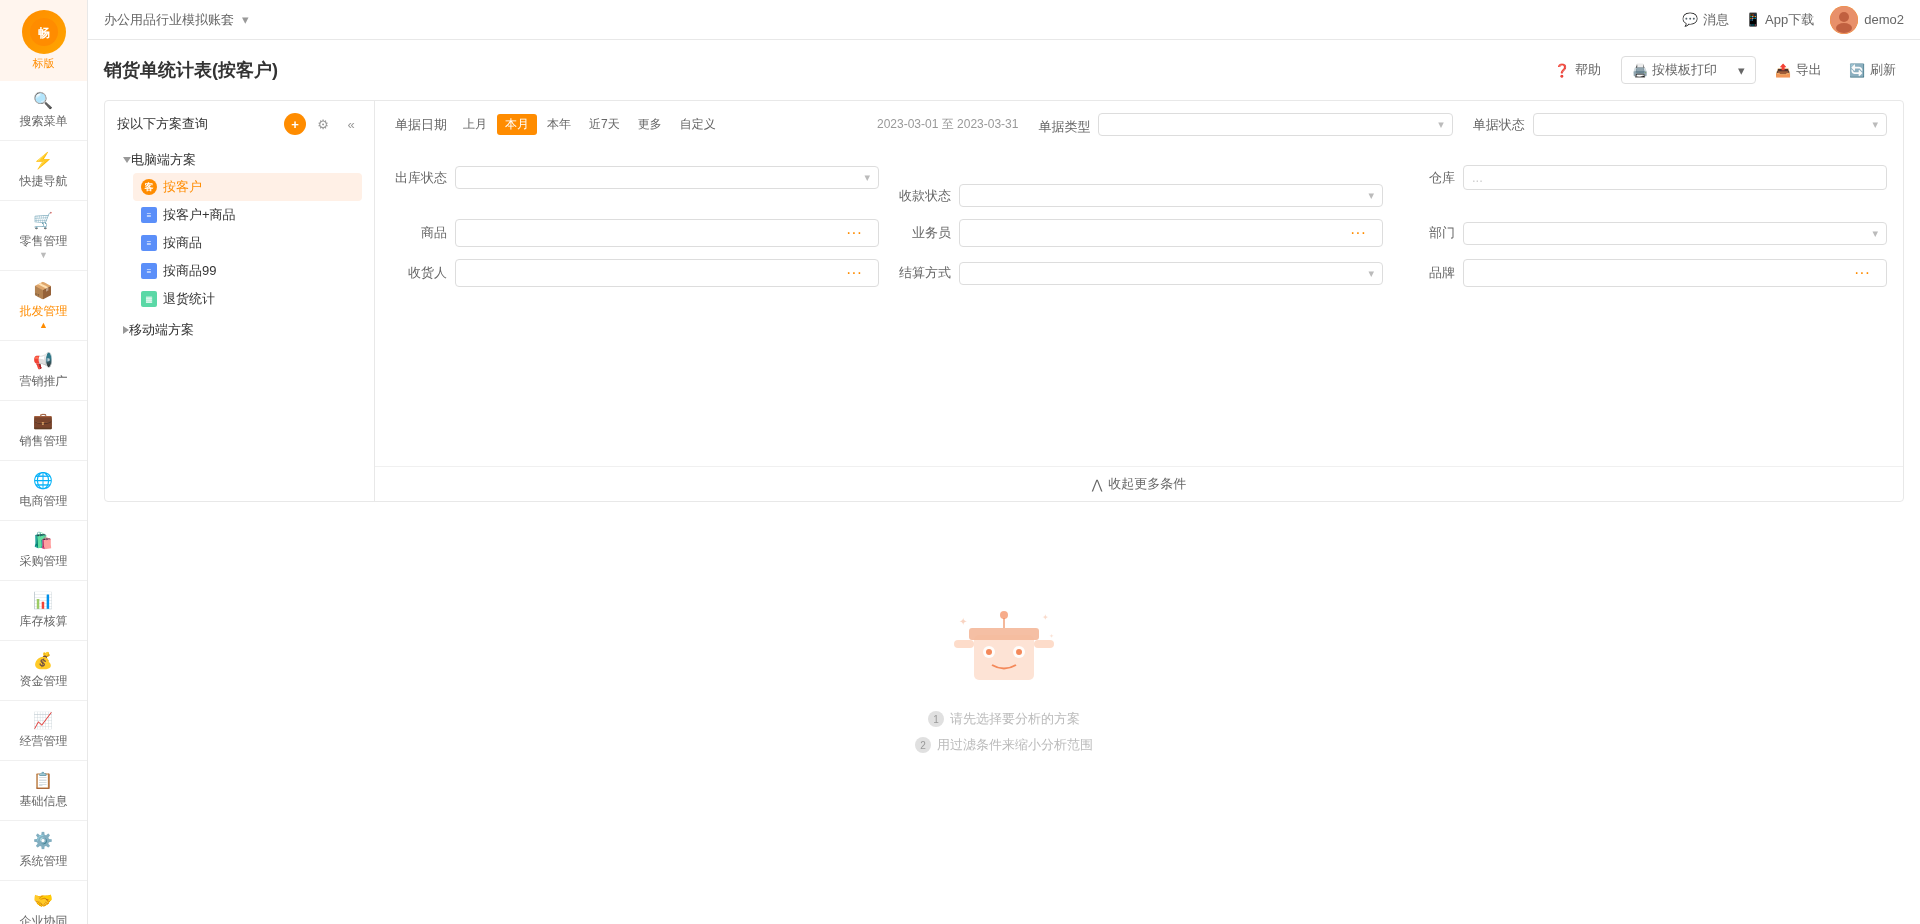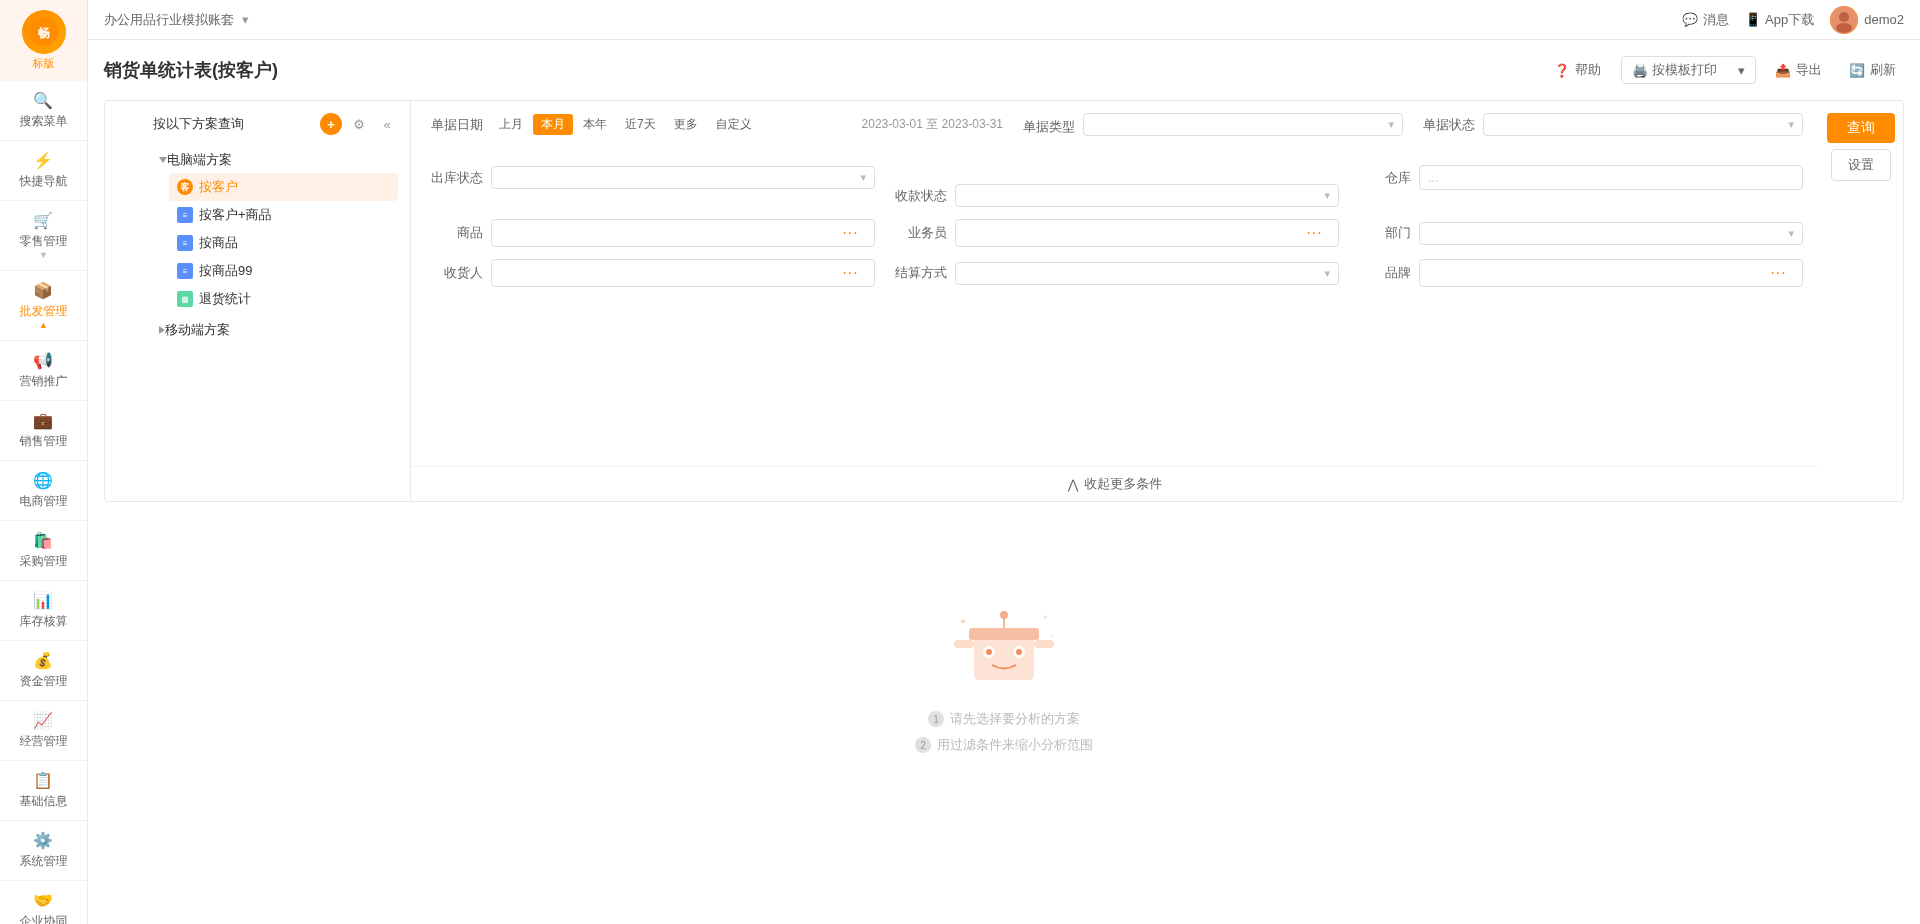--- a/index.html
+++ b/index.html
@@ -38,21 +38,21 @@
     
     .page-header { display: flex; align-items: center; justify-content: space-between; margin-bottom: 16px; }
     .page-title { font-size: 18px; font-weight: 600; color: #333; }
     .page-actions { display: flex; align-items: center; gap: 12px; }
     .action-btn { display: flex; align-items: center; gap: 4px; font-size: 13px; color: #666; cursor: pointer; padding: 4px 8px; border-radius: 4px; }
     .action-btn-split { display: flex; align-items: center; border: 1px solid #ddd; border-radius: 4px; overflow: hidden; }
     .action-btn-split .part { padding: 4px 10px; cursor: pointer; font-size: 13px; color: #666; display: flex; align-items: center; gap: 4px; }
     .action-btn-split .divider { width: 1px; background: #ddd; height: 100%; }
 
     
-    .filter-section { display: flex; background: #fff; border: 1px solid #e8e8e8; border-radius: 4px; margin-bottom: 8px; padding-left: 36px; }
+    .filter-section { display: flex; background: #fff; border: 1px solid #e8e8e8; border-radius: 4px; margin-bottom: 8px; }
     .filter-sidebar { width: 270px; border-right: 1px solid #e8e8e8; padding: 12px; min-height: 400px; }
     .filter-sidebar-header { display: flex; align-items: center; justify-content: space-between; margin-bottom: 12px; font-size: 13px; color: #333; font-weight: 500; }
     .filter-sidebar-header-btns { display: flex; align-items: center; gap: 6px; }
     .icon-btn { width: 22px; height: 22px; border-radius: 50%; display: flex; align-items: center; justify-content: center; cursor: pointer; font-size: 13px; color: #999; }
     .tree-item { margin: 4px 0; }
     .tree-item-header { display: flex; align-items: center; gap: 0; padding: 4px 6px; cursor: pointer; border-radius: 4px; font-size: 13px; color: #333; }
     .tree-children { padding-left: 16px; }
     .tree-leaf { display: flex; align-items: center; gap: 6px; padding: 5px 8px; cursor: pointer; border-radius: 4px; font-size: 13px; color: #333; }
     .tree-leaf.active { background: #fff0e6; color: #ff8c00; font-weight: 500; }
     .tree-leaf-icon { width: 16px; height: 16px; background: #e8e8e8; border-radius: 2px; display: flex; align-items: center; justify-content: center; font-size: 10px; color: #666; }
@@ -377,24 +377,20 @@
             </div>
 
           </div>
 
           <div class="collapse-bar">
             <span>⋀</span>
             <span>收起更多条件</span>
           </div>
         </div>
 
-        <div class="btn-group">
-          <button class="query-btn">查询</button>
-          <button class="settings-btn">设置</button>
-        </div>
       </div>
 
       <div class="empty-state">
         <div class="empty-icon">
           
           <svg width="120" height="100" viewBox="0 0 120 100">
 
             <rect x="30" y="45" width="60" height="45" rx="5" fill="#FDDCCA" opacity="0.8"></rect>
 
             <rect x="25" y="38" width="70" height="12" rx="3" fill="#F4B89A" opacity="0.9"></rect>

